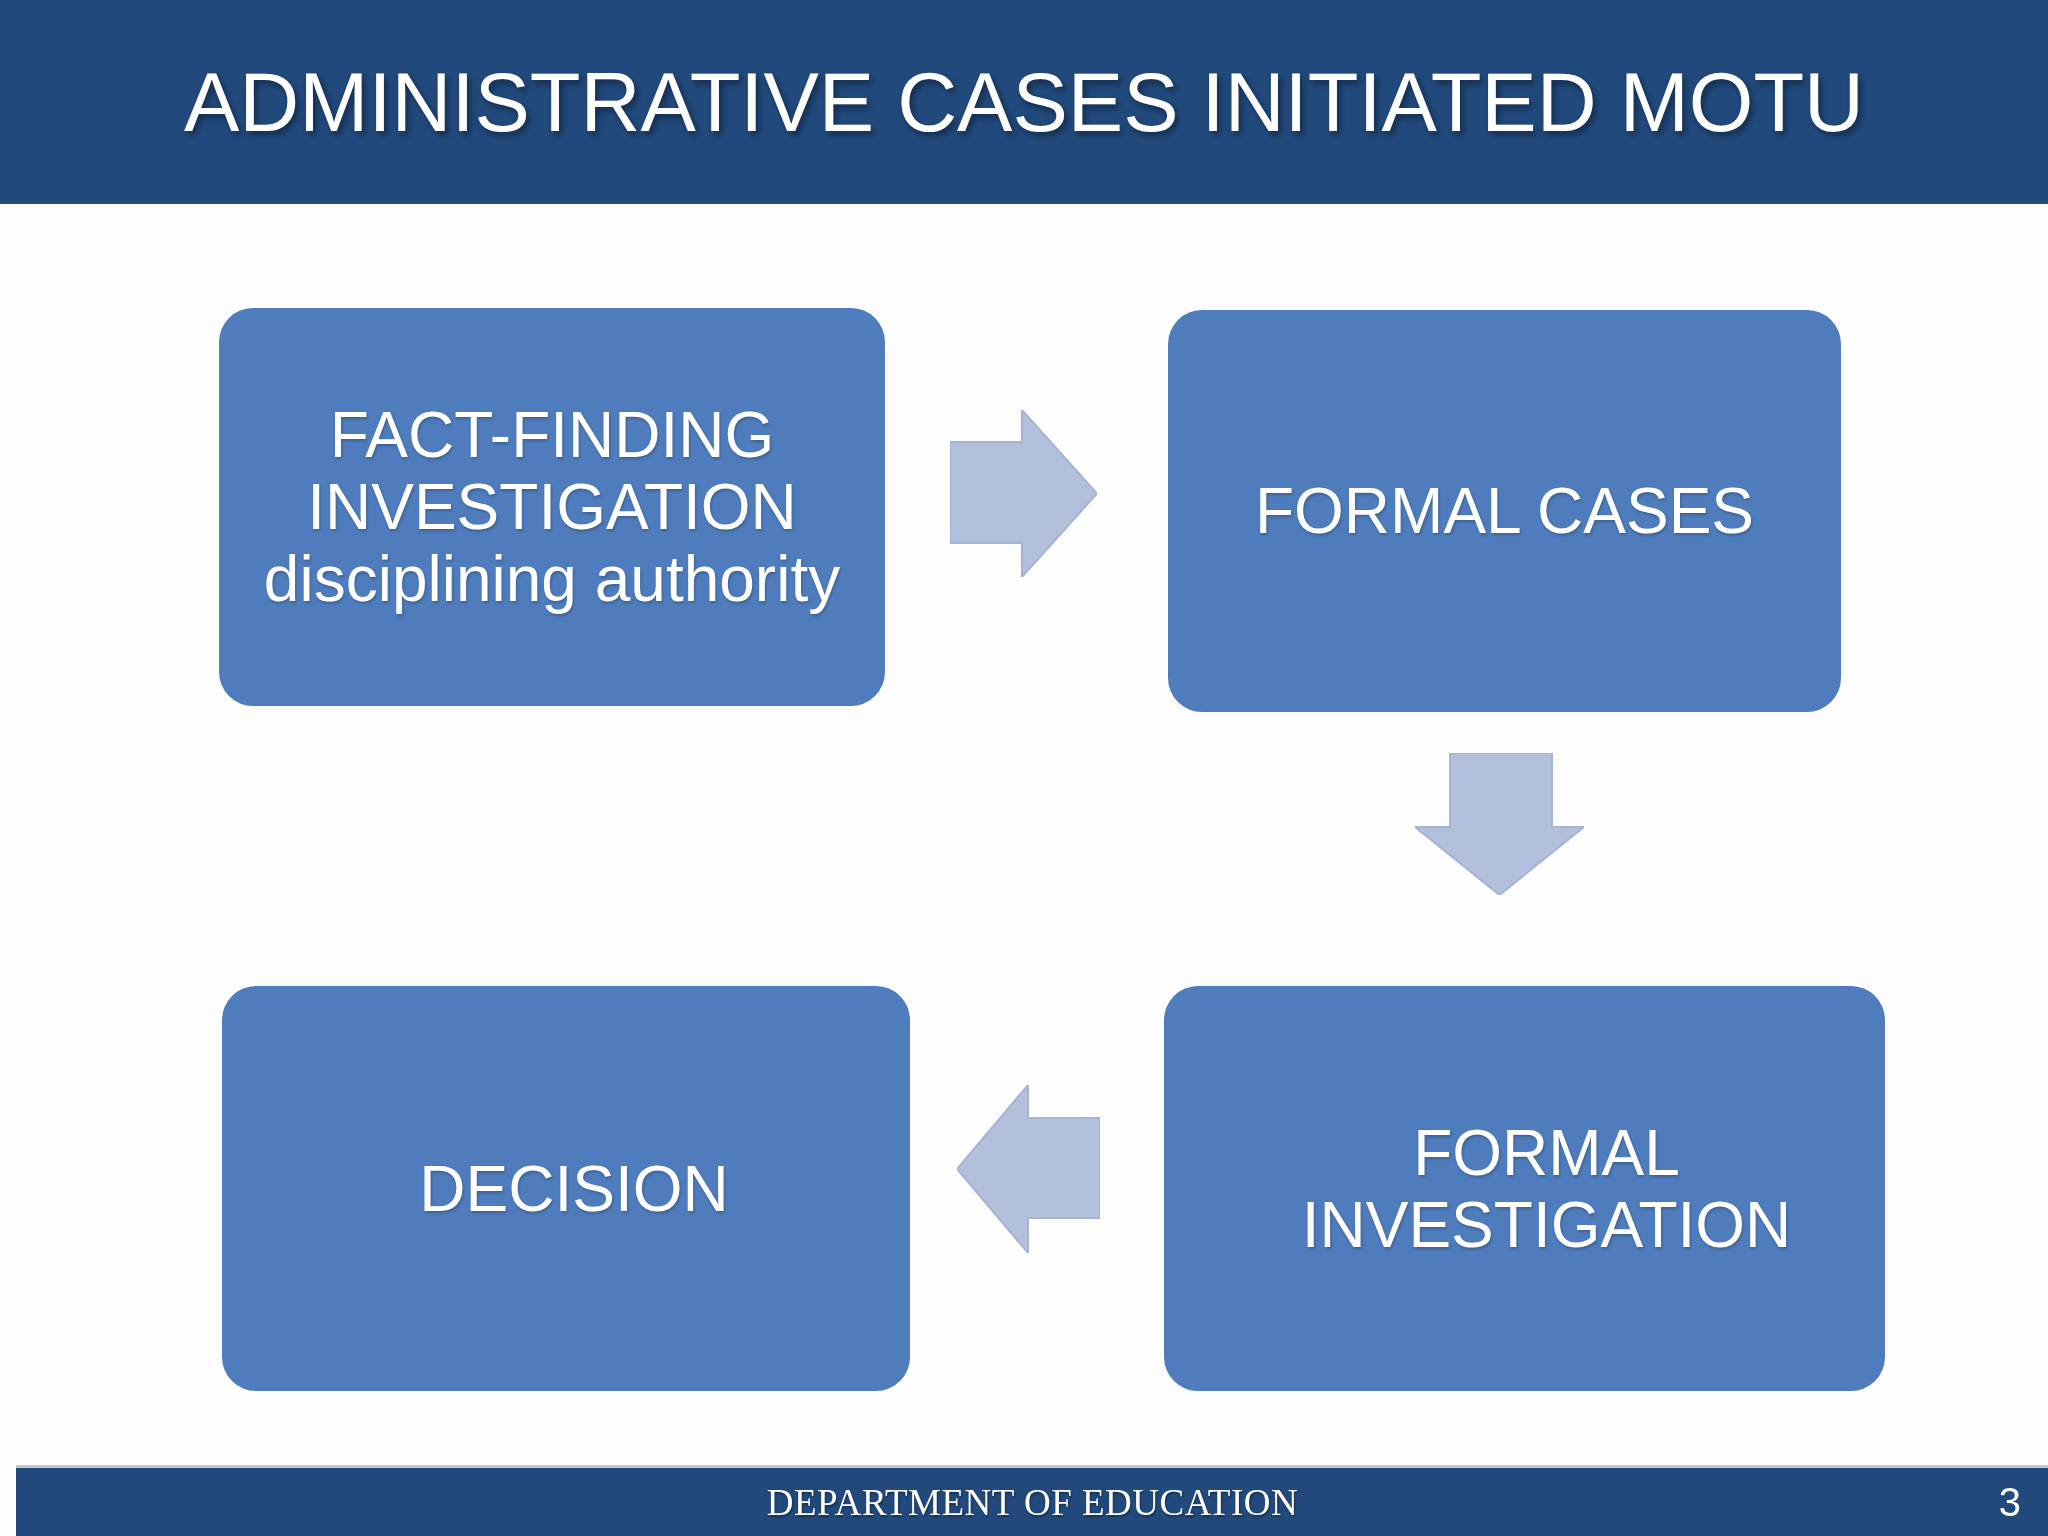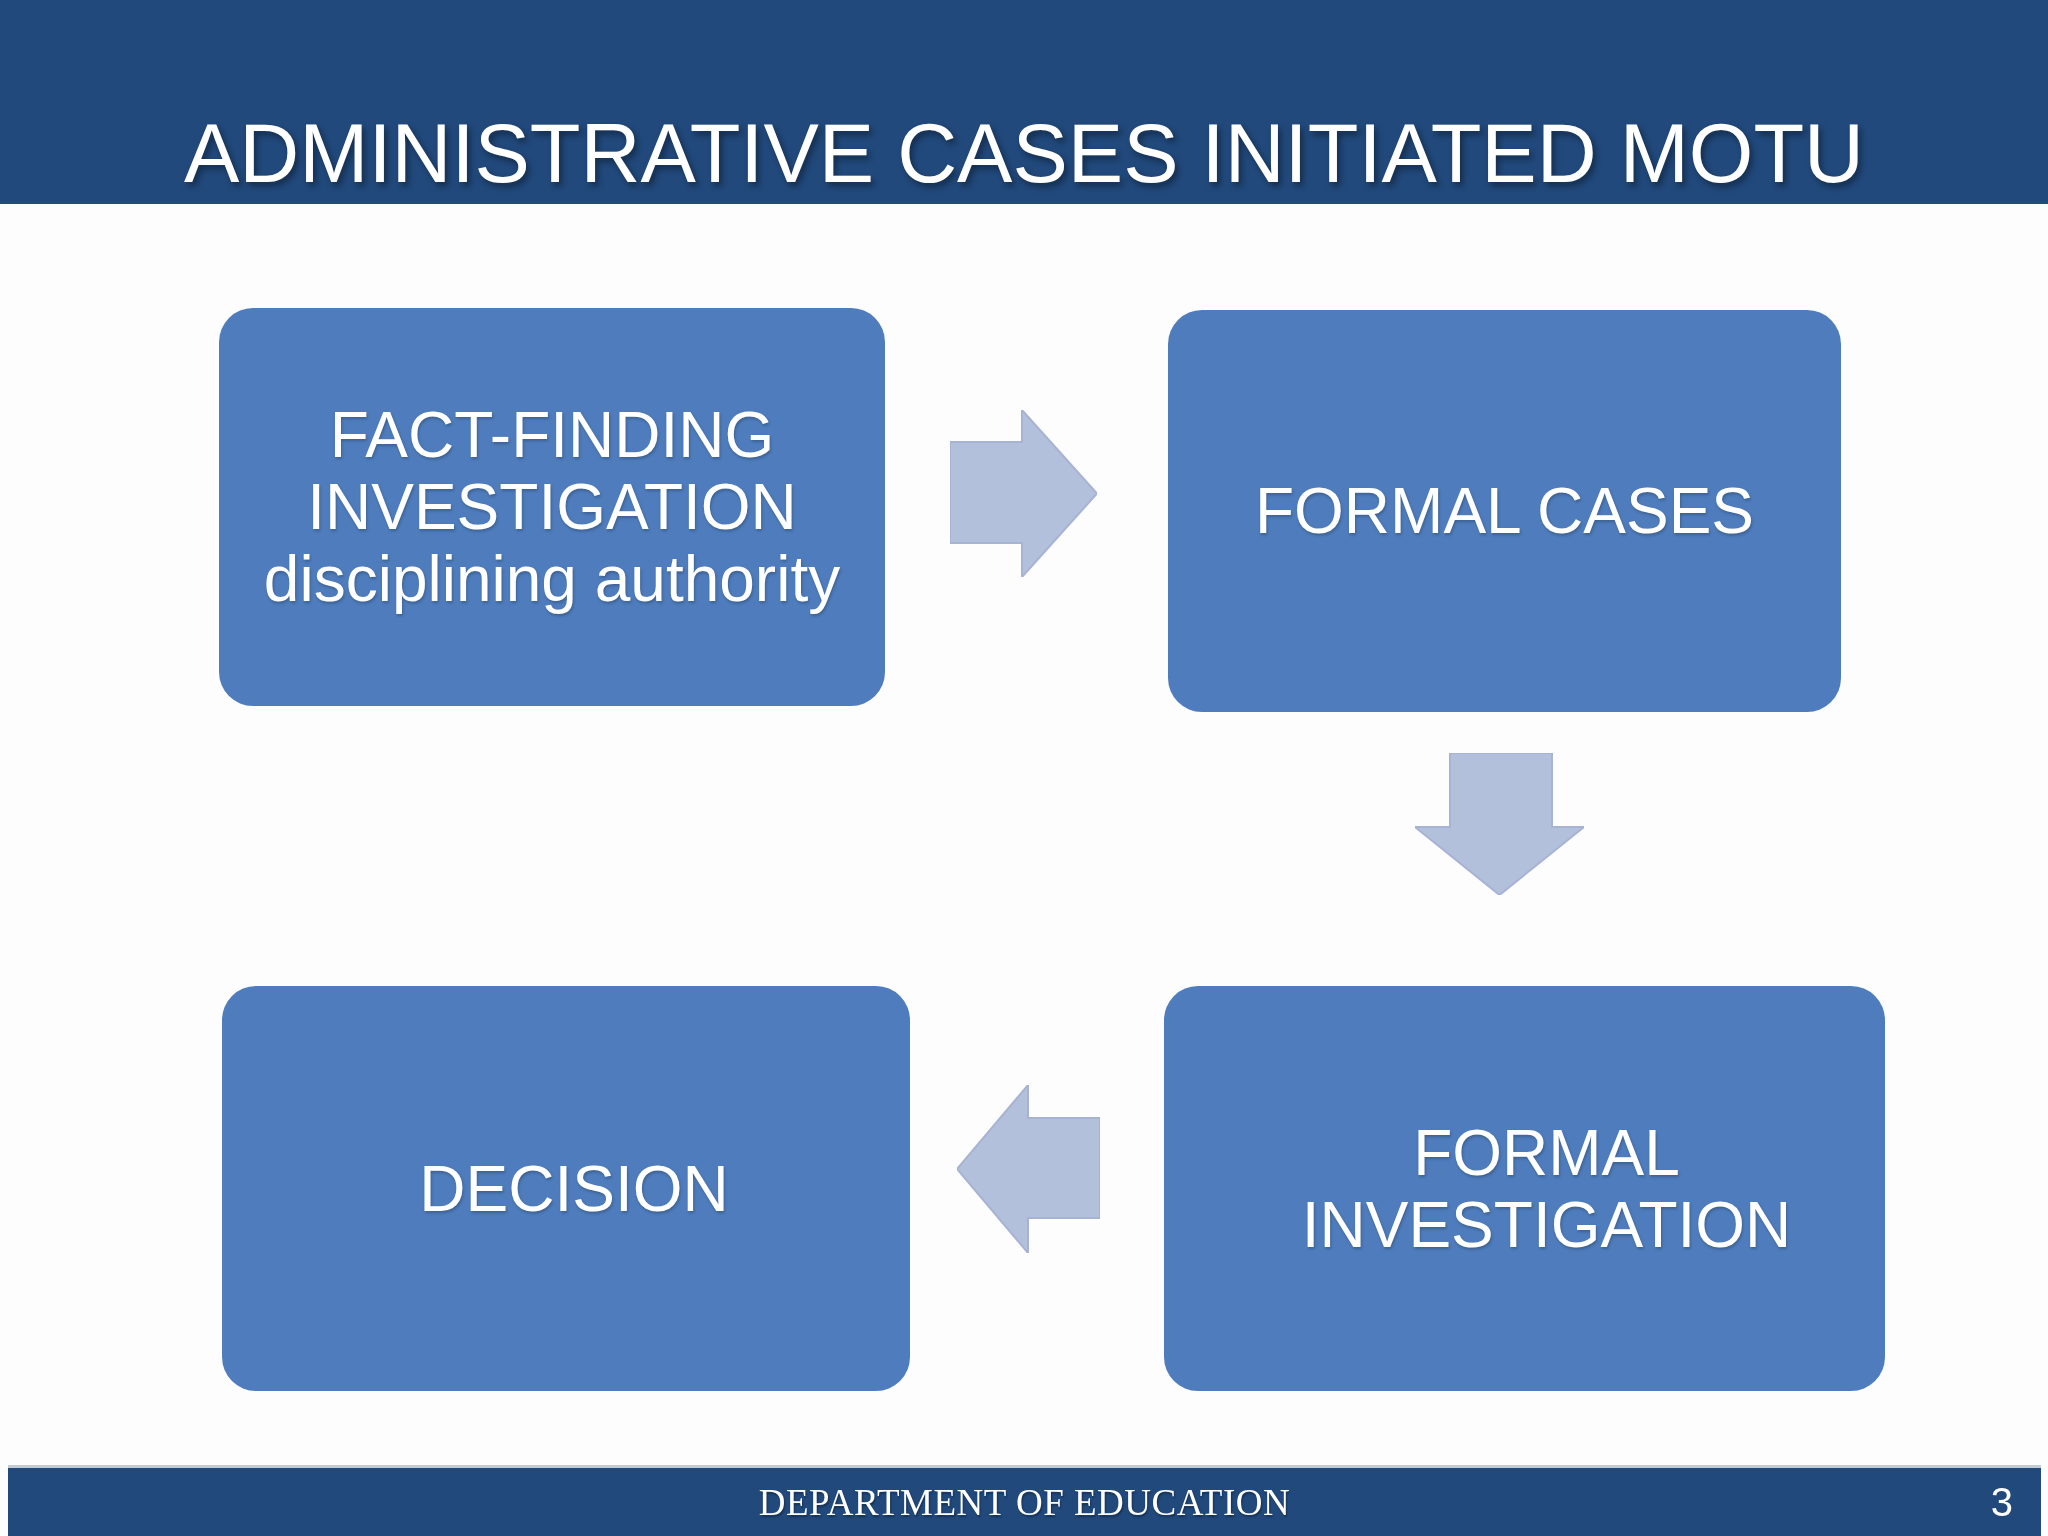--- a/index.html
+++ b/index.html
@@ -18,21 +18,21 @@
 
   
   .title-band {
     position: absolute;
     left: 0; top: 0;
     width: 2048px;
     height: 204px;
     background: #21497c;
     display: flex;
     flex-direction: column;
-    justify-content: flex-end;
+    justify-content: center;
     align-items: center;
   }
   .title-line {
     color: #ffffff;
     font-size: 83px;
     line-height: 101px;
     white-space: nowrap;
     text-shadow: 3px 4px 6px rgba(0,0,0,0.40);
   }
 
@@ -63,21 +63,21 @@
   
   .arrow { position: absolute; display: block; }
   .arrow polygon { fill: #b3c0dc; stroke: #a6b3d2; stroke-width: 2; }
   .arrow-right { left: 950px;  top: 410px;  width: 147px; height: 167px; }
   .arrow-down  { left: 1415px; top: 753px;  width: 169px; height: 142px; }
   .arrow-left  { left: 957px;  top: 1085px; width: 143px; height: 168px; }
 
   
   .footer-band {
     position: absolute;
-    left: 8px; bottom: 0;
+    left: 16px; bottom: 0;
     width: 2033px;
     height: 68px;
     background: #21497c;
     border-top: 3px solid #c3cbd4;
   }
   .footer-text {
     position: absolute;
     left: 0; right: 0;
     top: 50%;
     transform: translateY(-50%);

